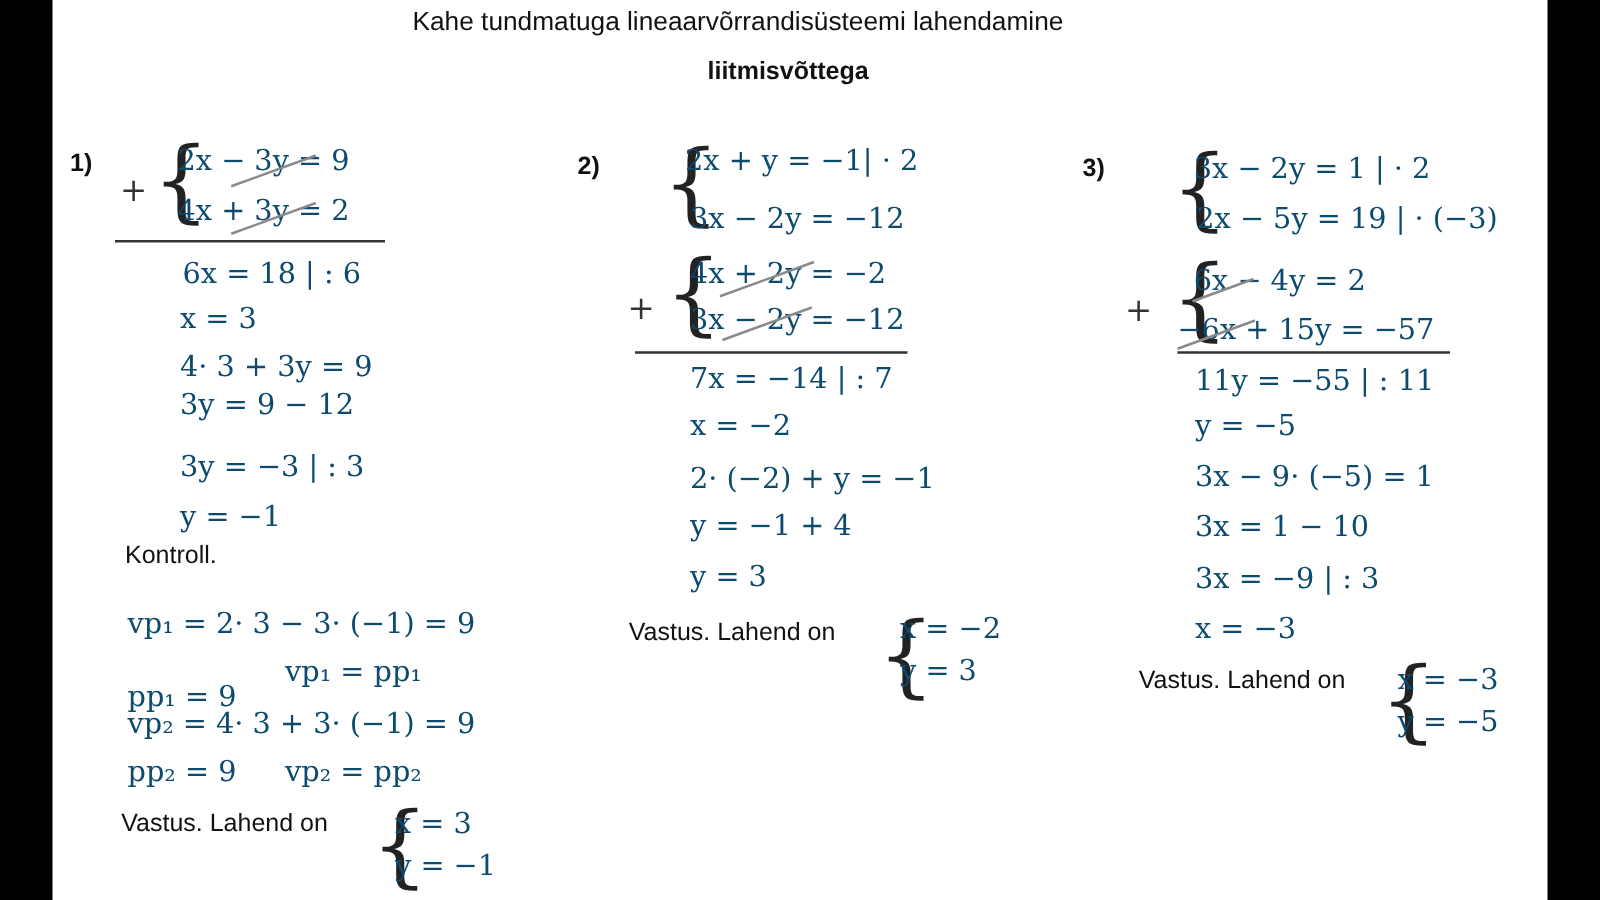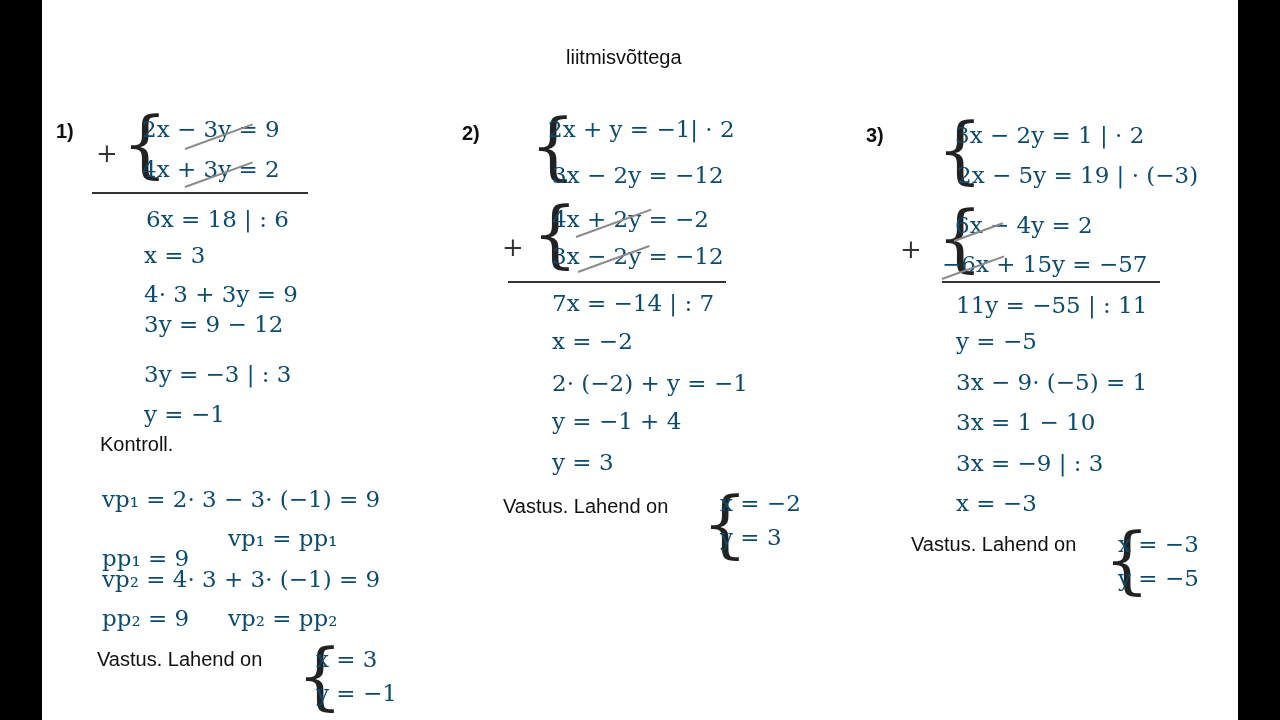--- a/index.html
+++ b/index.html
@@ -6,33 +6,34 @@
   body {
     width: 1280px; height: 720px; background: #000; position: relative; overflow: hidden;
   }
   .page {
     position: absolute; left: 42px; top: 0; width: 1196px; height: 720px; background: #fff;
   }
   .sans { font-family: "Liberation Sans", sans-serif; color: #111; }
   .math { font-family: "DejaVu Serif", serif; color: #0c4a6e; font-size: 23px; white-space: nowrap; }
   .abs { position: absolute; }
   .title { left: 288px; top: 6px; font-size: 21px; }
-  .subtitle { left: 524px; top: 46px; font-size: 20px; font-weight: normal; }
+  .subtitle { left: 524px; top: 46px; font-size: 20px; font-weight: bold; }
   .num { font-size: 20px; font-weight: bold; }
   .brace { position: absolute; font-family: "DejaVu Serif", serif; color: #222; font-weight: 200; line-height: 1; }
   .plus { font-family: "DejaVu Serif", serif; font-size: 26px; color: #333; position: absolute; }
   .rule { position: absolute; height: 2px; background: #333; }
   .strike { position: absolute; height: 2px; background: #8a8a8a; transform-origin: left center; }
   .label { font-size: 20px; }
 </style>
 </head>
 <body>
 
 <div class="page">
 
+  <div class="abs sans title">Kahe tundmatuga lineaarvõrrandisüsteemi lahendamine</div>
   <div class="abs sans subtitle">liitmisvõttega</div>
 
   <div>
     <div class="abs sans num" style="left:14px; top:120px;">1)</div>
     <div class="plus" style="left:54px; top:138px;">+</div>
     <div class="brace" style="left:80px; top:108px; font-size:72px;">{</div>
     <div class="abs math" style="left:100px; top:116px;">2x − 3y = 9</div>
     <div class="abs math" style="left:100px; top:156px;">4x + 3y = 2</div>
     <div class="strike" style="left:143px; top:148px; width:72px; transform:rotate(-20deg);"></div>
     <div class="strike" style="left:143px; top:186px; width:72px; transform:rotate(-20deg);"></div>

